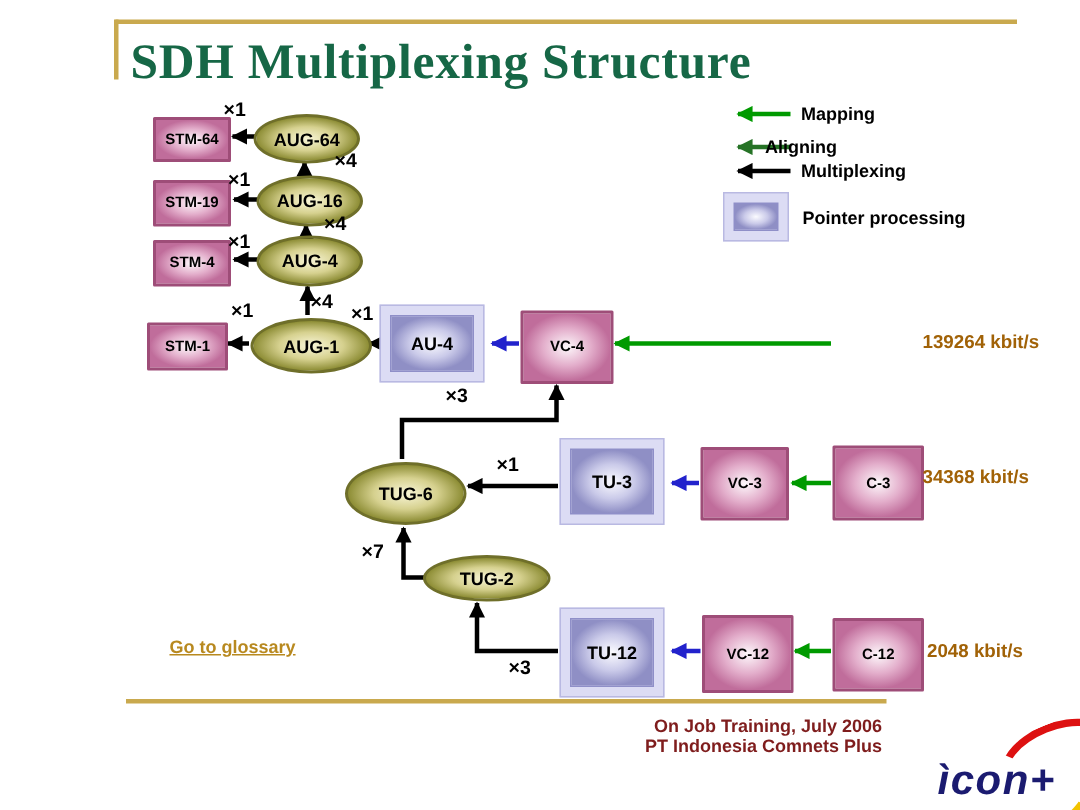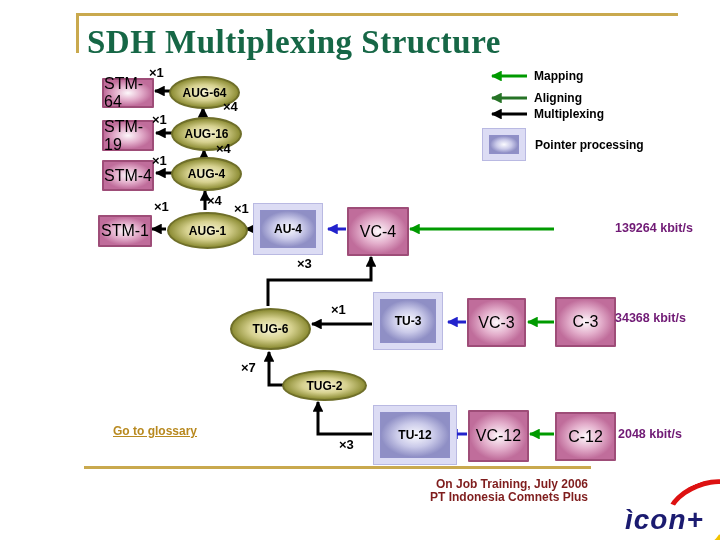--- a/index.html
+++ b/index.html
@@ -4,33 +4,33 @@
 <style>
   html,body{margin:0;padding:0;background:#fff;}
   #slide{position:relative;width:720px;height:540px;background:#ffffff;overflow:hidden;
          font-family:"Liberation Sans",sans-serif;}
   .goldline{position:absolute;background:#c9a94e;}
   #title{position:absolute;left:87px;top:24px;font-family:"Liberation Serif",serif;
          font-weight:600;font-size:33px;color:#166746;letter-spacing:0.5px;white-space:nowrap;}
   .pinkbox{position:absolute;border:2px solid #9e4d78;border-radius:1px;
            background:radial-gradient(closest-side,#fdf8fb 0%,#e3aecb 55%,#c06d9b 100%);
            display:flex;align-items:center;justify-content:center;
-           font-weight:normal;font-size:16px;color:#000;}
+           font-weight:bold;font-size:10px;color:#000;}
   .olive{position:absolute;border:2px solid #6f6f2a;border-radius:50%;
          background:radial-gradient(closest-side,#f9f6d8 0%,#d6d18f 55%,#8d8d35 100%);
          display:flex;align-items:center;justify-content:center;
          font-weight:bold;font-size:12px;color:#000;}
   .ptr-outer{position:absolute;background:#dcdcf4;border:1px solid #b9b9e2;padding:6px;
              box-sizing:border-box;}
   .ptr-inner{width:100%;height:100%;border:1px solid #8f8fc8;box-sizing:border-box;
              background:radial-gradient(closest-side,#fbfbff 0%,#cacae9 55%,#8f8fc5 100%);
              display:flex;align-items:center;justify-content:center;
              font-weight:bold;font-size:12px;color:#000;}
   .mult{position:absolute;font-weight:bold;font-size:13px;color:#000;white-space:nowrap;}
-  .rate{position:absolute;font-weight:bold;font-size:12.5px;color:#701a75;white-space:nowrap;}
+  .rate{position:absolute;font-weight:bold;font-size:12.5px;color:#a16207;white-space:nowrap;}
   .legend-label{position:absolute;font-weight:bold;font-size:12px;color:#000;white-space:nowrap;}
   #glossary{position:absolute;left:113px;top:424px;font-weight:bold;font-size:12px;
             color:#b8891f;text-decoration:underline;cursor:pointer;white-space:nowrap;}
   #footer-text{position:absolute;left:360px;top:478px;width:228px;text-align:right;
                font-weight:bold;font-size:12px;line-height:1.08;color:#7f1d1d;}
   #logo{position:absolute;left:596px;top:488px;width:120px;height:62px;margin-left:27px;}
   #logo .word{position:absolute;left:2px;top:16px;font-style:italic;font-weight:bold;
               font-size:28px;color:#1b1b70;letter-spacing:1px;font-family:"Liberation Sans",sans-serif;}
   .arc{position:absolute;border:5px solid transparent;border-radius:50%;width:70px;height:38px;}
   #arc-red{border-top-color:#dd1111;transform:rotate(-22deg);left:42px;top:-6px;}
@@ -88,21 +88,21 @@
     <line x1="346" y1="229" x2="328" y2="229" stroke="#2222cc" stroke-width="3" marker-end="url(#ah-b)"></line>
     <line x1="466" y1="322" x2="448" y2="322" stroke="#2222cc" stroke-width="3" marker-end="url(#ah-b)"></line>
     <line x1="467" y1="434" x2="448" y2="434" stroke="#2222cc" stroke-width="3" marker-end="url(#ah-b)"></line>
 
     <line x1="554" y1="229" x2="410" y2="229" stroke="#009a00" stroke-width="3" marker-end="url(#ah-g)"></line>
     <line x1="554" y1="322" x2="528" y2="322" stroke="#009a00" stroke-width="3" marker-end="url(#ah-g)"></line>
     <line x1="554" y1="434" x2="530" y2="434" stroke="#009a00" stroke-width="3" marker-end="url(#ah-g)"></line>
   </svg>
 
   <span class="legend-label" style="left:534px;top:69px;">Mapping</span>
-  <span class="legend-label" style="left:534px;top:91px;">Aligning</span>
+  <span class="legend-label" style="left:510px;top:91px;">Aligning</span>
   <span class="legend-label" style="left:534px;top:107px;">Multiplexing</span>
   <div class="ptr-outer" style="left:482px;top:128px;width:44px;height:33px;">
     <div class="ptr-inner"></div>
   </div>
   <span class="legend-label" style="left:535px;top:138px;">Pointer processing</span>
 
   <div class="pinkbox" style="left:102px;top:78px;width:48px;height:26px;">STM-64</div>
   <div class="pinkbox" style="left:102px;top:120px;width:48px;height:27px;">STM-19</div>
   <div class="pinkbox" style="left:102px;top:160px;width:48px;height:27px;">STM-4</div>
   <div class="pinkbox" style="left:98px;top:215px;width:50px;height:28px;">STM-1</div>
@@ -113,21 +113,21 @@
   <div class="olive" style="left:167px;top:212px;width:77px;height:33px;">AUG-1</div>
   <div class="olive" style="left:230px;top:308px;width:77px;height:38px;">TUG-6</div>
   <div class="olive" style="left:282px;top:370px;width:81px;height:27px;">TUG-2</div>
 
   <div class="ptr-outer" style="left:253px;top:203px;width:70px;height:52px;">
     <div class="ptr-inner">AU-4</div>
   </div>
   <div class="ptr-outer" style="left:373px;top:292px;width:70px;height:58px;">
     <div class="ptr-inner">TU-3</div>
   </div>
-  <div class="ptr-outer" style="left:373px;top:405px;width:84px;height:60px;">
+  <div class="ptr-outer" style="left:373px;top:405px;width:70px;height:60px;">
     <div class="ptr-inner">TU-12</div>
   </div>
 
   <div class="pinkbox" style="left:347px;top:207px;width:58px;height:45px;">VC-4</div>
   <div class="pinkbox" style="left:467px;top:298px;width:55px;height:45px;">VC-3</div>
   <div class="pinkbox" style="left:555px;top:297px;width:57px;height:46px;">C-3</div>
   <div class="pinkbox" style="left:468px;top:410px;width:57px;height:48px;">VC-12</div>
   <div class="pinkbox" style="left:555px;top:412px;width:57px;height:45px;">C-12</div>
 
   <span class="rate" style="left:615px;top:221px;">139264 kbit/s</span>

